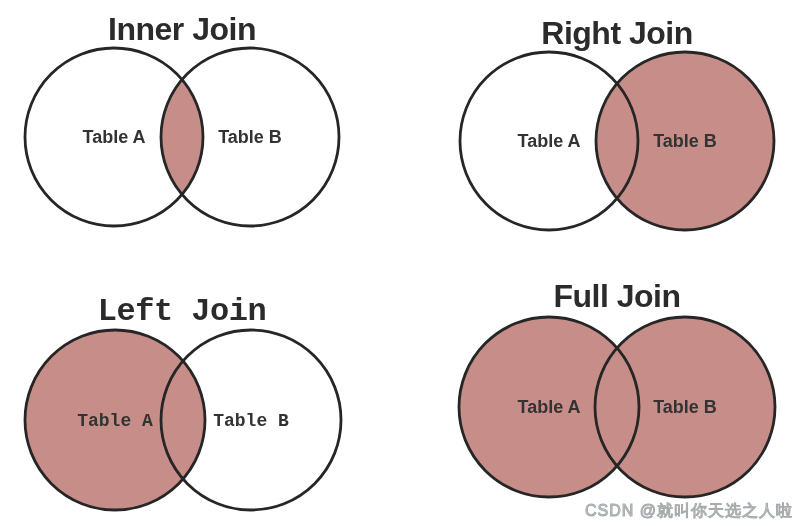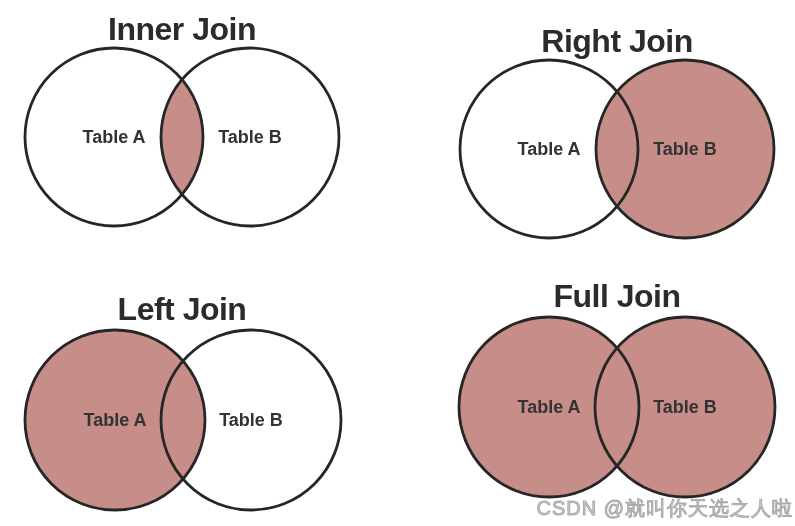--- a/index.html
+++ b/index.html
@@ -15,22 +15,22 @@
   body { font-family: "Liberation Sans", "DejaVu Sans", sans-serif; }
   .stage {
     position: relative;
     width: 795px;
     height: 526px;
     background: var(--background);
     overflow: hidden;
   }
   .panel { position: absolute; width: 397px; height: 263px; }
   .panel-inner { left: 0;   top: 0; }
-  .panel-right { left: 398px; top: 12px; }
-  .panel-left  { left: 0;   top: 263px; }
+  .panel-right { left: 398px; top: 4px; }
+  .panel-left  { left: 0;   top: 263px; font-family: Liberation Mono, monospace; }
   .panel-full  { left: 398px; top: 250px; }
   svg { display: block; width: 397px; height: 263px; }
   .outline { fill: none; stroke: var(--stroke); stroke-width: 2.8px; }
   .shade   { fill: var(--shade); stroke: none; }
   text.title {
     fill: var(--title);
     font-size: 32px;
     font-weight: bold;
     letter-spacing: -0.5px;
     text-anchor: middle;
@@ -38,21 +38,21 @@
   text.circle-label {
     fill: var(--label);
     font-size: 18px;
     font-weight: bold;
     text-anchor: middle;
   }
   .watermark {
     position: absolute;
     right: 2px;
     bottom: 4px;
-    font-size: 20px;
+    font-size: 16px;
     letter-spacing: 1px;
     color: #c8cccf;
     -webkit-text-stroke: 1px var(--watermark);
     text-shadow: 0 0 1px #ffffff;
     white-space: nowrap;
   }
 </style>
 </head>
 <body>
 

